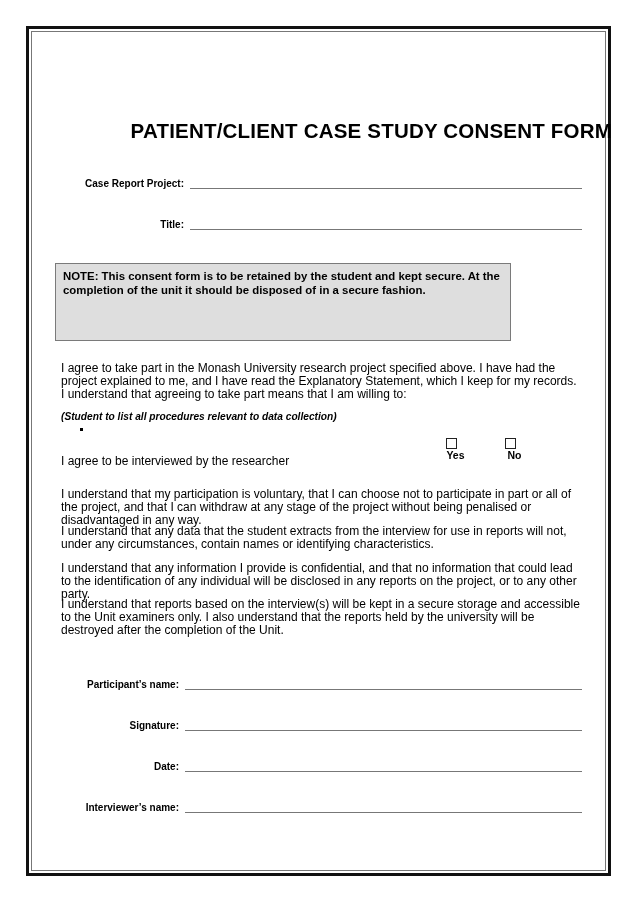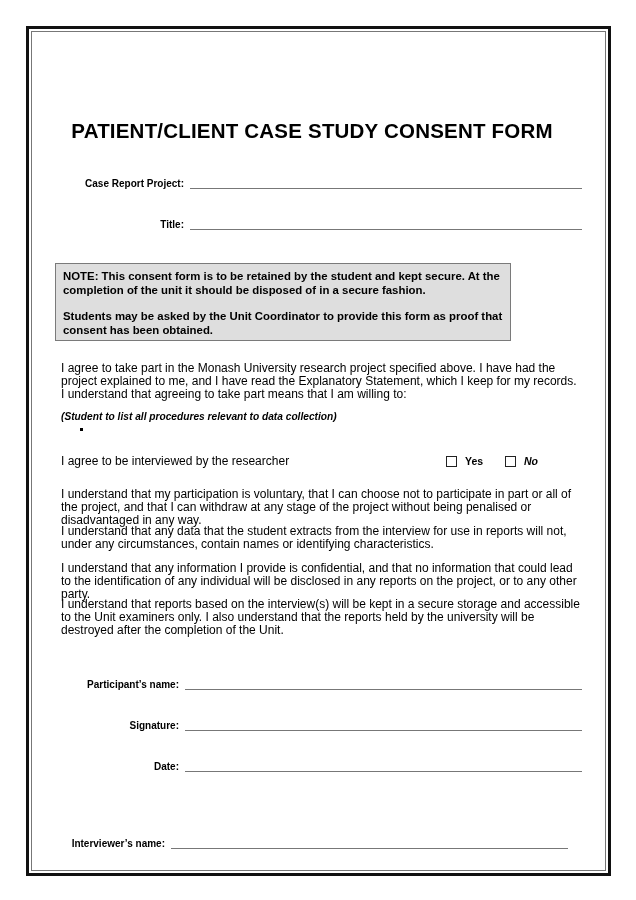--- a/index.html
+++ b/index.html
@@ -31,21 +31,21 @@
       right: 2px;
       bottom: 2px;
       border: 1px solid #777;
       background: #fff;
     }
     .title {
       position: absolute;
       left: 0;
       width: 612px;
       top: 119px;
-      text-align: center;
+      text-align: right;
       font-weight: bold;
       font-size: 20.5px;
       letter-spacing: 0.2px;
       padding-left: 12px;
       box-sizing: border-box;
     }
     .field-row {
       position: absolute;
       display: flex;
       align-items: flex-end;
@@ -97,25 +97,26 @@
     .bullet {
       position: absolute;
       left: 80px;
       top: 428px;
       width: 3px;
       height: 3px;
       background: #000;
     }
     .yesno {
       position: absolute;
-      top: 455px;
+      top: 438px;
       display: flex;
       align-items: center;
       font-size: 10.5px;
       font-weight: bold;
+      flex-direction: column;
     }
     .checkbox {
       width: 9px;
       height: 9px;
       border: 1px solid #222;
       margin-right: 8px;
       background: #fff;
     }
   </style>
 </head>
@@ -131,34 +132,33 @@
   <div class="field-label" style="width:135px;">Case Report Project:</div>
   <div class="field-line" style="width:392px;"></div>
 </div>
 <div class="field-row" style="left:55px; top:216px;">
   <div class="field-label" style="width:135px;">Title:</div>
   <div class="field-line" style="width:392px;"></div>
 </div>
 
 <div class="note-box">
   <p>NOTE: This consent form is to be retained by the student and kept secure.  At the completion of the unit it should be disposed of in a secure fashion.</p>
-  <p>Students may be asked by the Unit Coordinator to provide this form as proof that consent has been obtained.</p>
 </div>
 
 <div class="para" style="top:362px;">I agree to take part in the Monash University research project specified above.  I have had the project explained to me, and I have read the Explanatory Statement, which I keep for my records.  I understand that agreeing to take part means that I am willing to:</div>
 
 <div class="italic-note">(Student to list all procedures relevant to data collection)</div>
 <div class="bullet"></div>
 
 <div class="para" style="top:455px; width:360px;">I agree to be interviewed by the researcher</div>
 <div class="yesno" style="left:446px;">
   <div class="checkbox"></div>
   <span>Yes</span>
 </div>
-<div class="yesno" style="left:505px;font-style:italic;">
+<div class="yesno" style="left:505px;">
   <div class="checkbox"></div>
   <span>No</span>
 </div>
 
 <div class="para" style="top:488px;">I understand that my participation is voluntary, that I can choose not to participate in part or all of the project, and that I can withdraw at any stage of the project without being penalised or disadvantaged in any way.</div>
 <div class="para" style="top:525px;">I understand that any data that the student extracts from the interview for use in reports will not, under any circumstances, contain names or identifying characteristics.</div>
 <div class="para" style="top:562px;">I understand that any information I provide is confidential, and that no information that could lead to the identification of any individual will be disclosed in any reports on the project, or to any other party.</div>
 <div class="para" style="top:598px;">I understand that reports based on the interview(s) will be kept in a secure storage and accessible to the Unit examiners only.  I also understand that the reports held by the university will be destroyed after the completion of the Unit.</div>
 
 <div class="field-row" style="left:55px; top:676px;">
@@ -166,16 +166,16 @@
   <div class="field-line" style="width:397px;"></div>
 </div>
 <div class="field-row" style="left:55px; top:717px;">
   <div class="field-label" style="width:130px;">Signature:</div>
   <div class="field-line" style="width:397px;"></div>
 </div>
 <div class="field-row" style="left:55px; top:758px;">
   <div class="field-label" style="width:130px;text-align:right;">Date:</div>
   <div class="field-line" style="width:397px;"></div>
 </div>
-<div class="field-row" style="left:41px; top:799px;margin-top:36px;">
+<div class="field-row" style="left:55px; top:799px;">
   <div class="field-label" style="width:130px;">Interviewer’s name:</div>
   <div class="field-line" style="width:397px;"></div>
 </div>
 
 </body></html>

